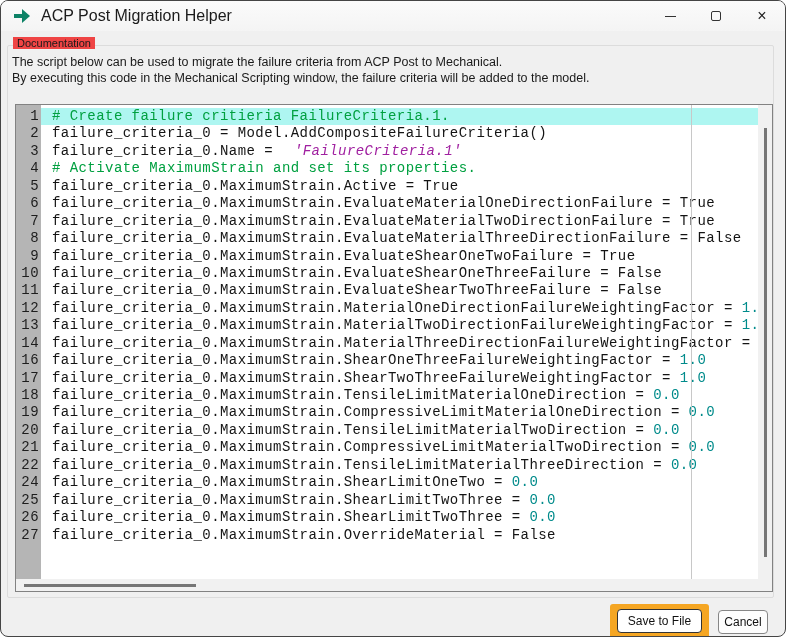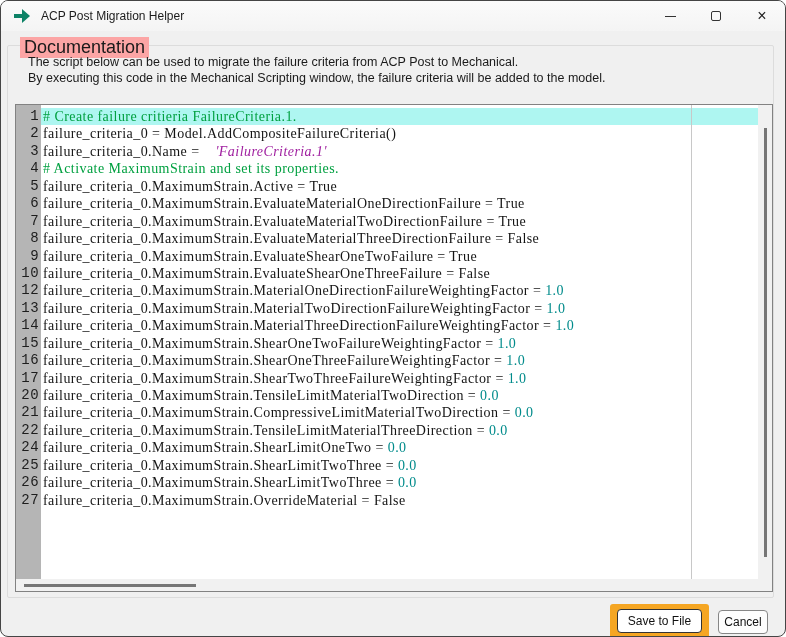--- a/index.html
+++ b/index.html
@@ -10,44 +10,44 @@
     background:#f0f0f0; border:1px solid #454545; border-radius:8px; overflow:hidden;
   }
 
   
   .titlebar { position:absolute; left:0; top:0; width:100%; height:30px;
     background:linear-gradient(#fbfbfb,#f4f4f4); display:flex; align-items:center; }
   .title-icon { width:17px; height:14px; position:relative; margin-left:13px; flex:none; }
   .title-icon .bar  { position:absolute; left:0; top:5px; width:9px; height:4px; background:#0d8266; }
   .title-icon .head { position:absolute; left:8px; top:0; width:0; height:0;
     border-left:8px solid #0d8266; border-top:7px solid transparent; border-bottom:7px solid transparent; }
-  .title-text { margin-left:10px; font-size:12px; color:#1b1b1b; }
+  .title-text { margin-left:10px; font-size:16px; color:#1b1b1b; }
   .controls { margin-left:auto; display:flex; height:100%; }
   .ctrl { width:46px; height:100%; display:flex; align-items:center; justify-content:center; cursor:default; }
   .glyph-min { width:11px; height:1px; background:#333; }
   .glyph-max { width:10px; height:10px; border:1px solid #333; border-radius:2px; }
   .glyph-close { font-size:16px; line-height:1; color:#222; }
 
   
   .groupbox { position:absolute; left:6px; top:44px; width:767px; height:553px;
     border:1px solid #dcdcdc; border-radius:2px; }
-  .groupbox-label { position:absolute; top:-9px; left:12px; background:#fca5a5;
-    padding:0 4px; font-size:18px; color:#1a1a1a; }
-  .doc-text { position:absolute; left:20px; top:9px; font-size:12.5px; line-height:15.5px; color:#1a1a1a; }
+  .groupbox-label { position:absolute; top:-9px; left:5px; background:#ef4444;
+    padding:0 4px; font-size:11px; color:#1a1a1a; }
+  .doc-text { position:absolute; left:4px; top:9px; font-size:12.5px; line-height:15.5px; color:#1a1a1a; }
 
   
   .editor { position:absolute; left:14px; top:103px; width:758px; height:488px;
     background:#ffffff; border:1px solid #828282; overflow:hidden; }
   .gutter { position:absolute; left:0; top:0; width:25px; height:474px; background:#b5b5b5; }
   .code-rows { position:absolute; left:0; top:3px; right:14px; }
   .row { display:flex; height:17.45px; white-space:pre;
     font-family:"Liberation Mono","DejaVu Sans Mono",monospace; font-size:14px; line-height:17.45px;
     letter-spacing:0.44px; }
   .ln { flex:none; width:25px; text-align:right; padding-right:2px; color:#1d1d1d; }
-  .lc { flex:1 1 auto; padding-left:2px; color:#141414; overflow:hidden;font-family:Liberation Serif, serif; }
+  .lc { flex:1 1 auto; padding-left:11px; color:#141414; overflow:hidden; }
   .row.caret .lc { background:var(--caret-line-bg,#aef6f1); }
   .tk-comment { color:var(--comment,#00A040); }
   .tk-string  { color:var(--string,#A020A0); font-style:italic;margin-left:12px; }
   .tk-number  { color:var(--number,#008B8B); }
   .guide { position:absolute; left:675px; top:0; width:1px; height:474px; background:#c8c8c8; z-index:5; }
   .vscroll { position:absolute; right:0; top:0; width:14px; height:474px; background:#f1f1f1; }
   .vthumb { position:absolute; left:6px; top:23px; width:3px; height:429px; background:#767676; }
   .hscroll { position:absolute; left:0; bottom:0; width:100%; height:12px; background:#f1f1f1; }
   .hthumb { position:absolute; left:8px; top:5px; width:172px; height:3px; background:#767676; }
 
@@ -97,26 +97,28 @@
         <div class="row caret"><span class="ln">1</span><span class="lc"><span class="tk-comment"># Create failure critieria FailureCriteria.1.</span></span></div>
         <div class="row"><span class="ln">2</span><span class="lc"><span class="tk-code">failure_criteria_0 = Model.AddCompositeFailureCriteria()</span></span></div>
         <div class="row"><span class="ln">3</span><span class="lc"><span class="tk-code">failure_criteria_0.Name = </span><span class="tk-string">'FailureCriteria.1'</span></span></div>
         <div class="row"><span class="ln">4</span><span class="lc"><span class="tk-comment"># Activate MaximumStrain and set its properties.</span></span></div>
         <div class="row"><span class="ln">5</span><span class="lc"><span class="tk-code">failure_criteria_0.MaximumStrain.Active = True</span></span></div>
         <div class="row"><span class="ln">6</span><span class="lc"><span class="tk-code">failure_criteria_0.MaximumStrain.EvaluateMaterialOneDirectionFailure = True</span></span></div>
         <div class="row"><span class="ln">7</span><span class="lc"><span class="tk-code">failure_criteria_0.MaximumStrain.EvaluateMaterialTwoDirectionFailure = True</span></span></div>
         <div class="row"><span class="ln">8</span><span class="lc"><span class="tk-code">failure_criteria_0.MaximumStrain.EvaluateMaterialThreeDirectionFailure = False</span></span></div>
         <div class="row"><span class="ln">9</span><span class="lc"><span class="tk-code">failure_criteria_0.MaximumStrain.EvaluateShearOneTwoFailure = True</span></span></div>
         <div class="row"><span class="ln">10</span><span class="lc"><span class="tk-code">failure_criteria_0.MaximumStrain.EvaluateShearOneThreeFailure = False</span></span></div>
+        <div class="row"><span class="ln">11</span><span class="lc"><span class="tk-code">failure_criteria_0.MaximumStrain.EvaluateShearTwoThreeFailure = False</span></span></div>
         <div class="row"><span class="ln">12</span><span class="lc"><span class="tk-code">failure_criteria_0.MaximumStrain.MaterialOneDirectionFailureWeightingFactor = </span><span class="tk-number">1.0</span></span></div>
         <div class="row"><span class="ln">13</span><span class="lc"><span class="tk-code">failure_criteria_0.MaximumStrain.MaterialTwoDirectionFailureWeightingFactor = </span><span class="tk-number">1.0</span></span></div>
         <div class="row"><span class="ln">14</span><span class="lc"><span class="tk-code">failure_criteria_0.MaximumStrain.MaterialThreeDirectionFailureWeightingFactor = </span><span class="tk-number">1.0</span></span></div>
-        <div class="row"><span class="ln">15</span><span class="lc"><span class="tk-code">failure_criteria_0.MaximumStrain.ShearOneTwoFailureWeightingFactor = </span><span class="tk-number">1.0</span></span></div>
         <div class="row"><span class="ln">16</span><span class="lc"><span class="tk-code">failure_criteria_0.MaximumStrain.ShearOneThreeFailureWeightingFactor = </span><span class="tk-number">1.0</span></span></div>
         <div class="row"><span class="ln">17</span><span class="lc"><span class="tk-code">failure_criteria_0.MaximumStrain.ShearTwoThreeFailureWeightingFactor = </span><span class="tk-number">1.0</span></span></div>
+        <div class="row"><span class="ln">18</span><span class="lc"><span class="tk-code">failure_criteria_0.MaximumStrain.TensileLimitMaterialOneDirection = </span><span class="tk-number">0.0</span></span></div>
+        <div class="row"><span class="ln">19</span><span class="lc"><span class="tk-code">failure_criteria_0.MaximumStrain.CompressiveLimitMaterialOneDirection = </span><span class="tk-number">0.0</span></span></div>
         <div class="row"><span class="ln">20</span><span class="lc"><span class="tk-code">failure_criteria_0.MaximumStrain.TensileLimitMaterialTwoDirection = </span><span class="tk-number">0.0</span></span></div>
         <div class="row"><span class="ln">21</span><span class="lc"><span class="tk-code">failure_criteria_0.MaximumStrain.CompressiveLimitMaterialTwoDirection = </span><span class="tk-number">0.0</span></span></div>
         <div class="row"><span class="ln">22</span><span class="lc"><span class="tk-code">failure_criteria_0.MaximumStrain.TensileLimitMaterialThreeDirection = </span><span class="tk-number">0.0</span></span></div>
         <div class="row"><span class="ln">24</span><span class="lc"><span class="tk-code">failure_criteria_0.MaximumStrain.ShearLimitOneTwo = </span><span class="tk-number">0.0</span></span></div>
         <div class="row"><span class="ln">25</span><span class="lc"><span class="tk-code">failure_criteria_0.MaximumStrain.ShearLimitTwoThree = </span><span class="tk-number">0.0</span></span></div>
         <div class="row"><span class="ln">26</span><span class="lc"><span class="tk-code">failure_criteria_0.MaximumStrain.ShearLimitTwoThree = </span><span class="tk-number">0.0</span></span></div>
         <div class="row"><span class="ln">27</span><span class="lc"><span class="tk-code">failure_criteria_0.MaximumStrain.OverrideMaterial = False</span></span></div>
       </div>
     <div class="guide"></div>
     <div class="vscroll">

